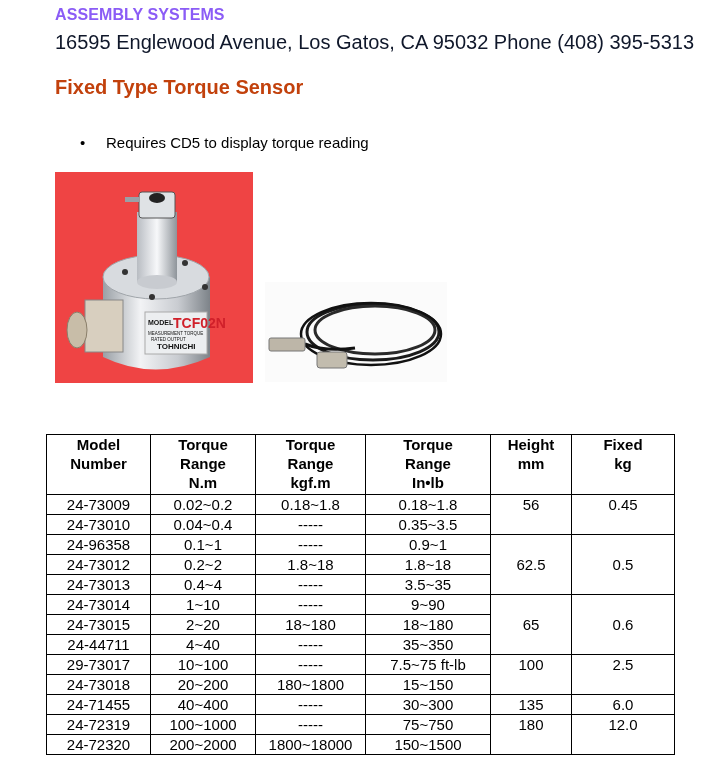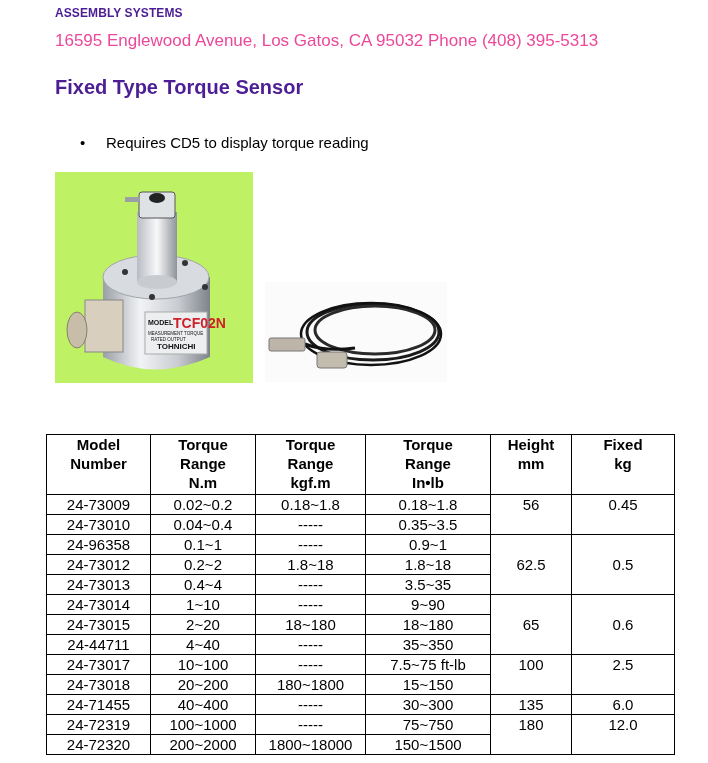--- a/index.html
+++ b/index.html
@@ -1,23 +1,23 @@
 <!DOCTYPE html>
 <html><head>
 <meta charset="utf-8">
 <style>
   html, body { margin:0; padding:0; background:#ffffff; }
   body { width:708px; height:763px; position:relative; overflow:hidden; font-family:"Liberation Sans", sans-serif; color:#000; }
-  .company { position:absolute; left:55px; top:6px; font-size:12px; font-weight:bold; color:#4c1d95; letter-spacing:0.1px; }
-  .address { position:absolute; left:55px; top:31px; font-size:17px; color:#ec4899; }
-  .title { position:absolute; left:55px; top:76px; font-size:20px; font-weight:bold; color:#4c1d95; }
+  .company { position:absolute; left:55px; top:6px; font-size:16px; font-weight:bold; color:#8b5cf6; letter-spacing:0.1px; }
+  .address { position:absolute; left:55px; top:31px; font-size:20px; color:#0f172a; }
+  .title { position:absolute; left:55px; top:76px; font-size:20px; font-weight:bold; color:#c2410c; }
   .bullets { position:absolute; left:80px; top:134px; margin:0; padding:0; list-style:none; font-size:15px; }
   .bullets li { position:relative; padding-left:26px; }
   .bullets li .dot { position:absolute; left:0; top:0; }
-  .img-sensor { position:absolute; left:55px; top:172px; width:198px; height:211px; background:#bef264; }
+  .img-sensor { position:absolute; left:55px; top:172px; width:198px; height:211px; background:#ef4444; }
   .img-cable { position:absolute; left:265px; top:282px; width:182px; height:100px; background:#fbfbfb; }
   table.spec { position:absolute; left:46px; top:434px; border-collapse:collapse; font-size:15px; }
   table.spec th, table.spec td { border:1px solid #000; text-align:center; vertical-align:top; padding:0 2px; line-height:19px; }
   table.spec th { font-weight:bold; height:59px; }
   table.spec td { height:19px; }
   .c1{width:99px}.c2{width:100px}.c3{width:105px}.c4{width:120px}.c5{width:76px}.c6{width:98px}
   b.unit { font-weight:normal; }
 </style>
 </head>
 <body>
@@ -138,21 +138,21 @@
         <td>18~180</td>
         <td>18~180</td>
     </tr>
     <tr>
       <td>24-44711</td>
         <td>4~40</td>
         <td>-----</td>
         <td>35~350</td>
     </tr>
     <tr>
-      <td>24-73017</td>
+      <td>29-73017</td>
         <td>10~100</td>
         <td>-----</td>
       <td><span>7.5~75</span> <b class="unit">ft-lb</b></td>
       <td rowspan="2">100</td>
         <td rowspan="2">2.5</td>
     </tr>
     <tr>
       <td>24-73018</td>
         <td>20~200</td>
         <td>180~1800</td>

